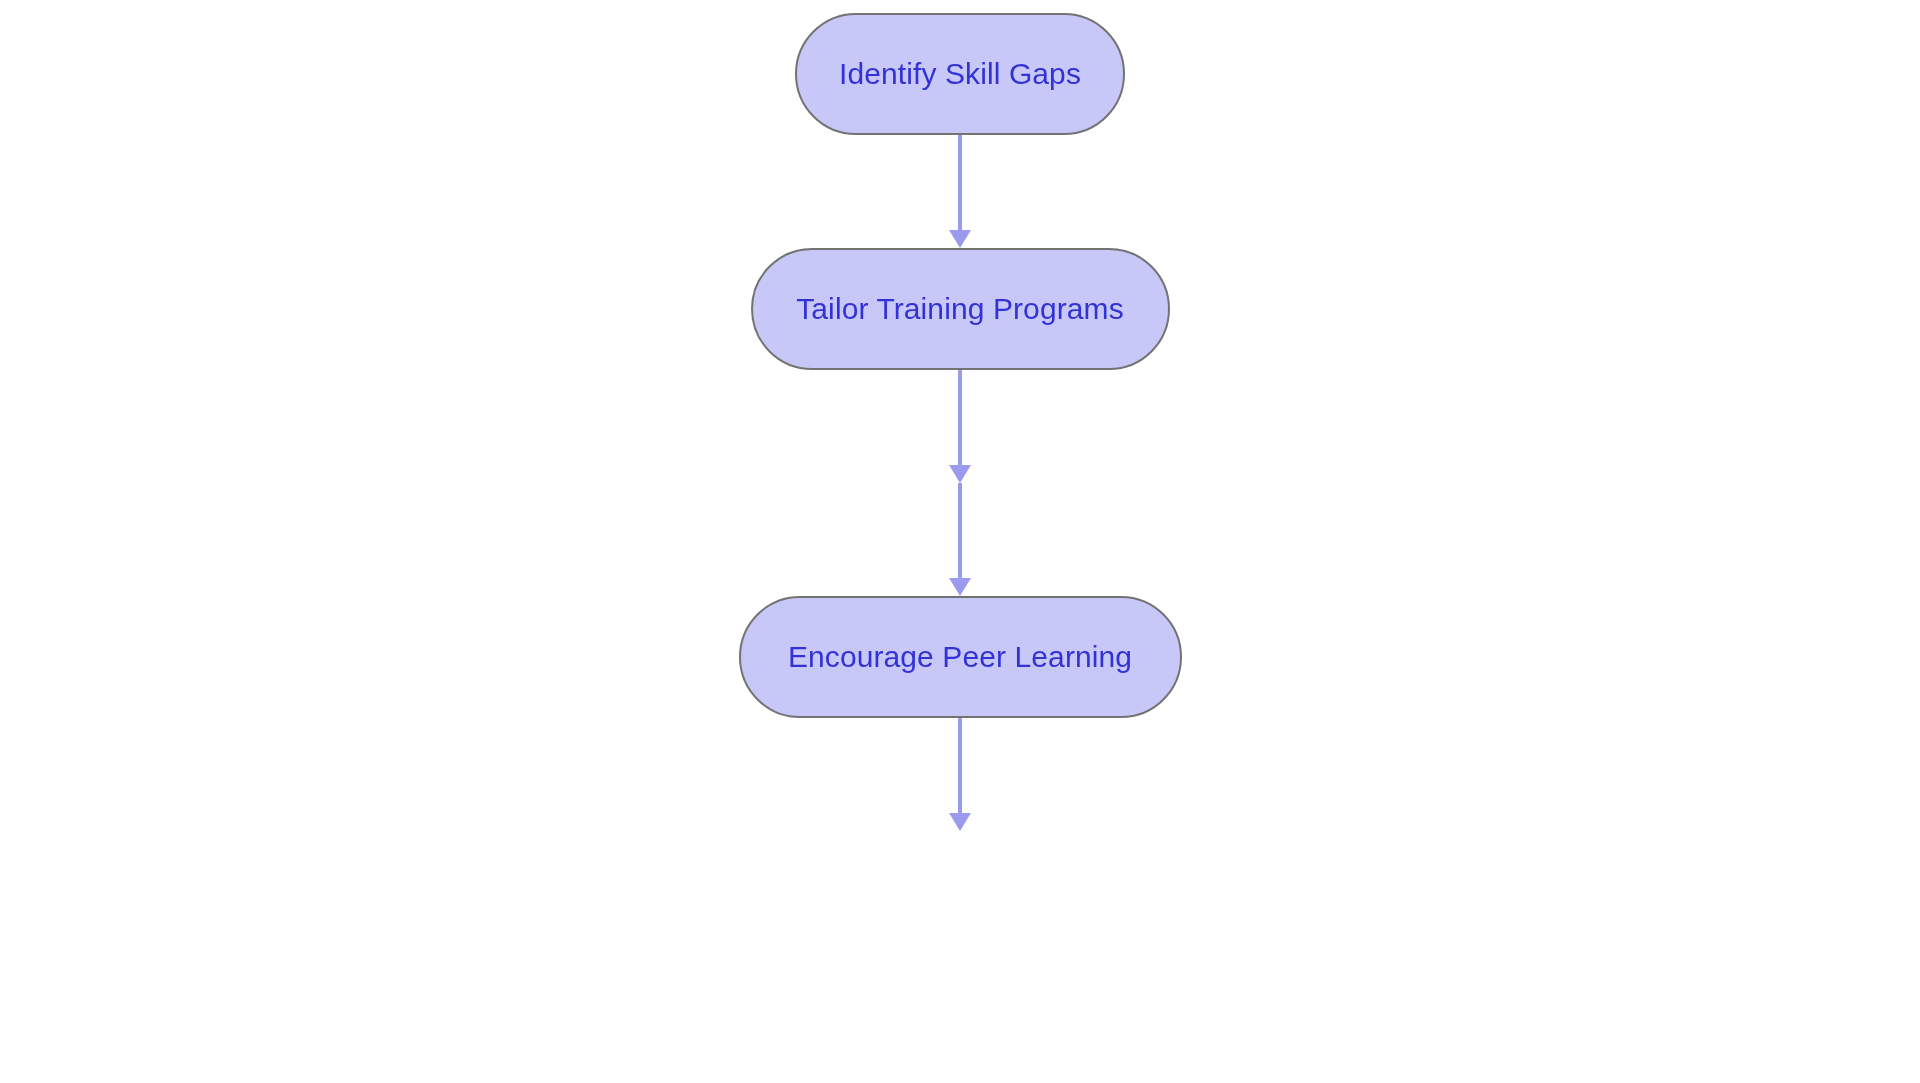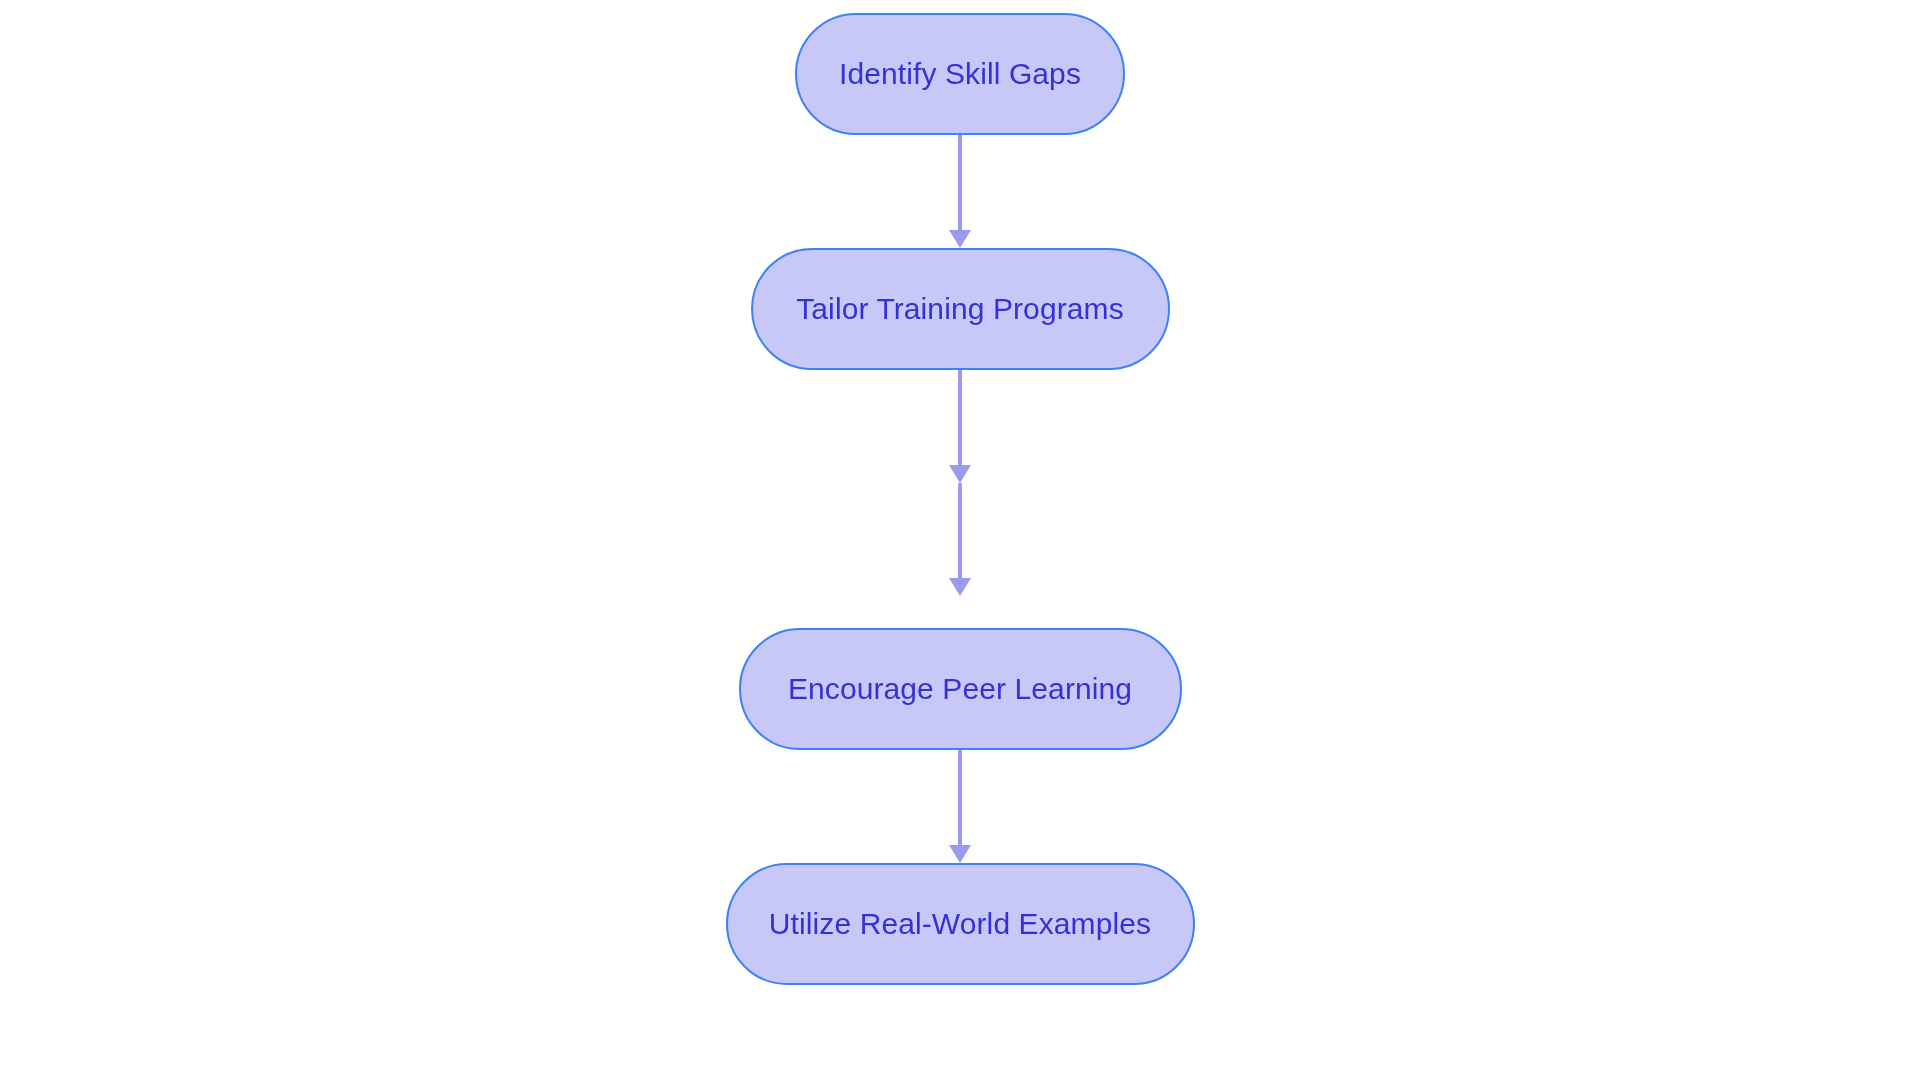--- a/index.html
+++ b/index.html
@@ -31,21 +31,21 @@
     flex-direction: column;
     align-items: center;
   }
 
   .node {
     position: relative;
     box-sizing: border-box;
     height: 122px;
     border-radius: 61px;
     background: #c8c8f8;
-    border: 2px solid #3b82f6;
+    border: 2px solid #737373;
     display: flex;
     align-items: center;
     justify-content: center;
     flex: 0 0 auto;
   }
 
   .node-label {
     font-family: "Liberation Sans", sans-serif;
     font-size: 30px;
     line-height: 1;
@@ -75,21 +75,21 @@
     border-left: 11px solid transparent;
     border-right: 11px solid transparent;
     border-top: 18px solid #9a9aee;
     flex: 0 0 auto;
   }
 
   
   .node-w1 { width: 330px; }
   .node-w2 { width: 419px; justify-content: center; }
   .node-w3 { width: 312px; }
-  .node-w4 { width: 443px; margin-top: 32px; }
+  .node-w4 { width: 443px; }
   .node-w5 { width: 469px; }
 
   .spacer-top { height: 13px; flex: 0 0 auto; }
   .connector-h { height: 113px; }
 </style>
 </head>
 <body>
 
 <div id="flowchart-canvas">
   <div class="flow-column">
@@ -122,18 +122,15 @@
 
     <div class="node node-w4">
       <span class="node-label">Encourage Peer Learning</span>
     </div>
 
     <div class="connector connector-h">
       <div class="connector-line"></div>
       <div class="connector-arrowhead"></div>
     </div>
 
-    <div class="node node-w5">
-      <span class="node-label">Utilize Real-World Examples</span>
-    </div>
 
   </div>
 </div>
 
 </body></html>

